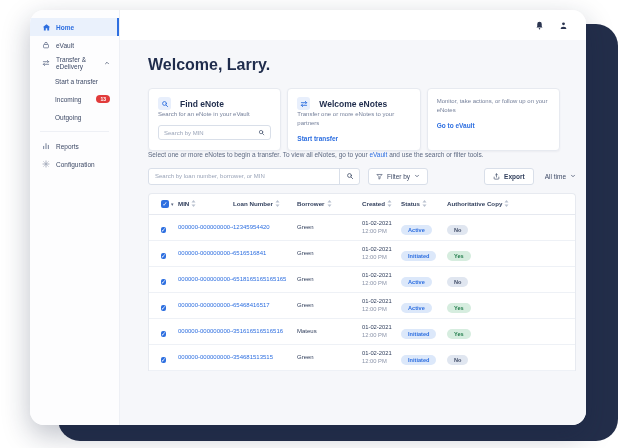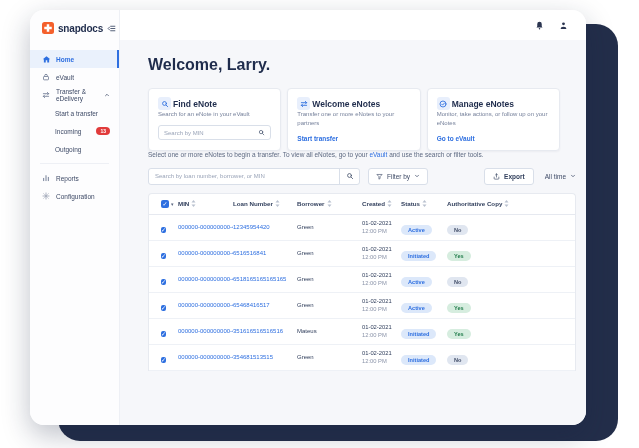--- a/index.html
+++ b/index.html
@@ -36,21 +36,21 @@
   
   .main { flex:1; display:flex; flex-direction:column; background:#f6f7fa; min-width:0; }
   .topbar { height:30px; background:#fff; display:flex; align-items:center;
     justify-content:flex-end; gap:15px; padding-right:18px; flex-shrink:0; }
   .content { flex:1; padding:8px 24px 0 28px; overflow:hidden; }
   h1 { font-size:16px; color:#1f2c4c; margin:8px 0 14px; }
 
   .cards { display:flex; gap:6px; width:412px; }
   .card { background:#fff; border:1px solid #e7eaf0; border-radius:4px; padding:8px 9px;
     width:134px; box-shadow:0 1px 2px rgba(30,40,70,.05); }
-  .card-head { display:flex; align-items:center; gap:2px; }
+  .card-head { display:flex; align-items:center; gap:9px; }
   .card-icon { width:13px; height:13px; background:#e8effc; border-radius:3px;
     display:flex; align-items:center; justify-content:center; flex-shrink:0; }
   .card-title { font-size:8.5px; font-weight:bold; color:#1f2c4c; }
   .card-desc { font-size:6px; color:#76819b; line-height:1.55; margin-bottom:6px; }
   .card-link { font-size:6.5px; font-weight:bold; color:#2e6fe0; cursor:pointer; }
   .card-input { display:flex; align-items:center; border:1px solid #d9dfe9; border-radius:3px;
     height:15px; padding:0 5px; background:#fff; }
   .card-input input { border:none; outline:none; flex:1; font-size:6px; color:#333;
     font-family:"Liberation Sans",sans-serif; background:transparent; min-width:0; }
   .card-input input::placeholder { color:#9aa4b8; }
@@ -100,34 +100,20 @@
   svg { display:block; }
 </style>
 </head>
 <body>
 
 <div class="backdrop"></div>
 
 <div class="window">
 
   <aside class="sidebar">
-    <div class="logo-row">
-      <span>
-        <svg width="12" height="12" viewBox="0 0 24 24">
-            <rect width="24" height="24" rx="5" fill="#f4602c"></rect>
-            <path d="M9.5 4.5h5v5h5v5h-5v5h-5v-5h-5v-5h5z" fill="#fff"></path>
-          </svg>
-      </span>
-      <span class="logo-text">snapdocs</span>
-      <span class="collapse-btn">
-        <svg width="9" height="9" viewBox="0 0 24 24" stroke="#44506b" stroke-width="2.4" fill="none" stroke-linecap="round">
-            <path d="M10 6h11M10 12h11M10 18h11M7 8l-4 4 4 4"></path>
-          </svg>
-      </span>
-    </div>
     <nav class="nav">
       <div class="nav-item active">
         <span class="nav-icon">
           <svg width="9" height="9" viewBox="0 0 24 24" fill="#2e6fe0">
               <path d="M12 3L2 11h3v9h5v-6h4v6h5v-9h3z"></path>
             </svg>
         </span>
         <span>Home</span>
       </div>
       <div class="nav-item">
@@ -232,29 +218,20 @@
                   <path d="M4 8h16M16 4l4 4-4 4M20 16H4M8 12l-4 4 4 4"></path>
                 </svg>
             </span>
             <span class="card-title">Welcome eNotes</span>
           </div>
           <div class="card-desc">Transfer one or more eNotes to your partners</div>
           <div class="card-link">Start transfer</div>
         </div>
 
         <div class="card">
-          <div class="card-head">
-            <span class="card-icon">
-              <svg width="8" height="8" viewBox="0 0 24 24" fill="none" stroke="#2e6fe0" stroke-width="2.6" stroke-linecap="round" stroke-linejoin="round">
-                  <circle cx="12" cy="12" r="9"></circle>
-                  <path d="M8 12.5l2.8 2.8L16.5 9"></path>
-                </svg>
-            </span>
-            <span class="card-title">Manage eNotes</span>
-          </div>
           <div class="card-desc">Monitor, take actions, or follow up on your eNotes</div>
           <div class="card-link">Go to eVault</div>
         </div>
       </div>
 
       <div class="section-sub">
         <span>Select one or more eNotes to begin a transfer.  To view all eNotes, go to your </span><span class="link">eVault</span><span> and use the search or filter tools.</span>
       </div>
 
       <div class="toolbar">

